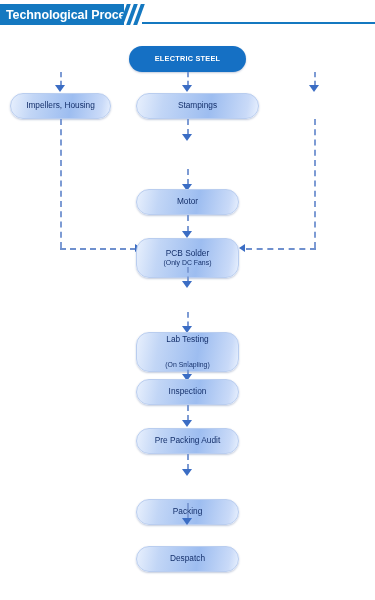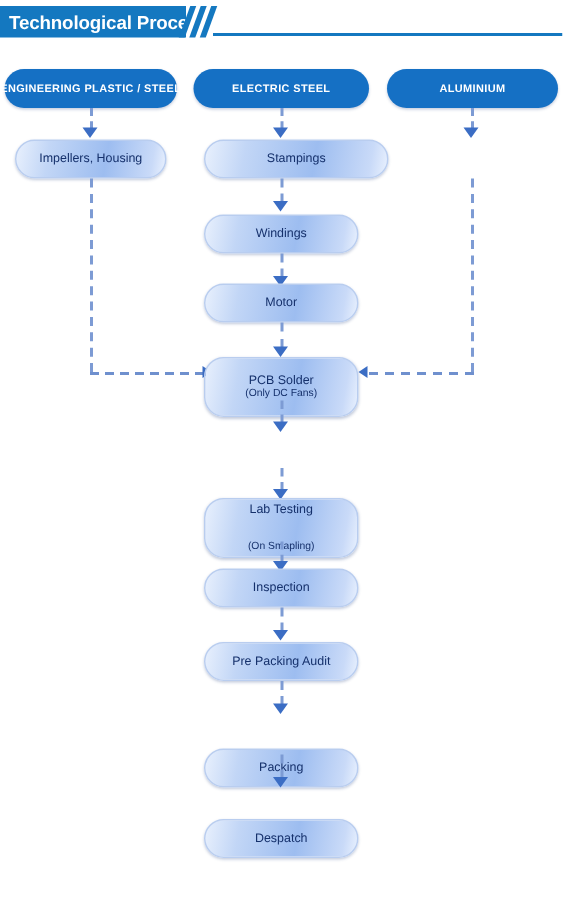--- a/index.html
+++ b/index.html
@@ -178,31 +178,25 @@
       <span class="header-title">Technological Process</span>
     </div>
     <div class="header-slashes">
       <div class="slash s1"></div>
       <div class="slash s2"></div>
       <div class="slash s3"></div>
     </div>
     <div class="header-rule"></div>
   </div>
 
-  <div class="node raw" style="left:3px; top:46px; width:115px;">
-    <span class="label">ENGINEERING PLASTIC / STEEL</span>
-  </div>
 
   <div class="node raw" style="left:129px; top:46px; width:117px;">
     <span class="label">ELECTRIC STEEL</span>
   </div>
 
-  <div class="node raw" style="left:258px; top:46px; width:114px;">
-    <span class="label">ALUMINIUM</span>
-  </div>
 
   <div class="vline" style="left:60px; top:72px; height:14px;"></div>
   <div class="arrow-down" style="left:55px; top:85px;"></div>
 
   <div class="vline" style="left:187px; top:72px; height:14px;"></div>
   <div class="arrow-down" style="left:182px; top:85px;"></div>
 
   <div class="vline" style="left:314px; top:72px; height:14px;"></div>
   <div class="arrow-down" style="left:309px; top:85px;"></div>
 
@@ -218,23 +212,20 @@
   <div class="vline" style="left:314px; top:119px; height:129px;"></div>
   <div class="hline" style="left:246px; top:248px; width:70px;"></div>
   <div class="arrow-left" style="left:239px; top:243.5px;"></div>
 
   <div class="node step" style="left:136px; top:93px; width:123px;">
     <span class="label">Stampings</span>
   </div>
   <div class="vline" style="left:187px; top:119px; height:16px;"></div>
   <div class="arrow-down" style="left:182px; top:134px;"></div>
 
-  <div class="node step" style="left:136px; top:143px; width:103px;">
-    <span class="label">Windings</span>
-  </div>
   <div class="vline" style="left:187px; top:169px; height:16px;"></div>
   <div class="arrow-down" style="left:182px; top:184px;"></div>
 
   <div class="node step" style="left:136px; top:189px; width:103px;text-align:right;">
     <span class="label">Motor</span>
   </div>
   <div class="vline" style="left:187px; top:215px; height:17px;"></div>
   <div class="arrow-down" style="left:182px; top:231px;"></div>
 
   <div class="node step two-line" style="left:136px; top:238px; width:103px;">

